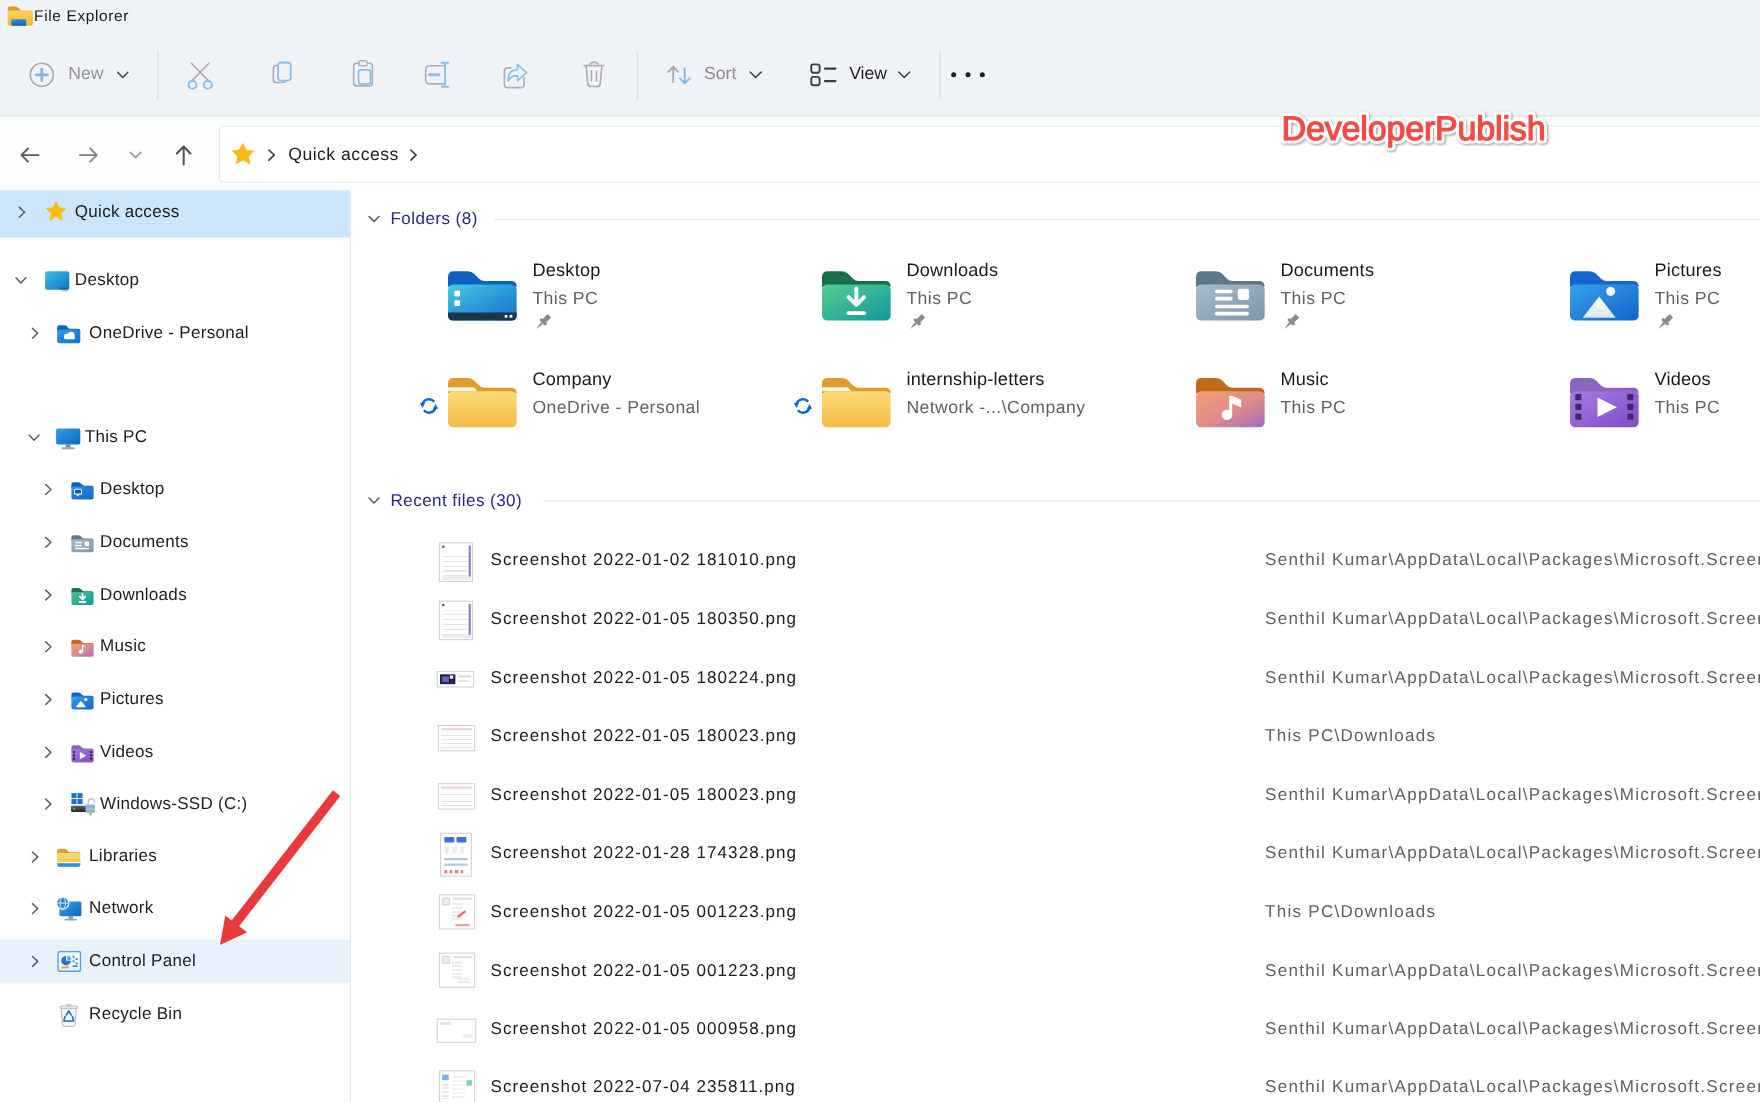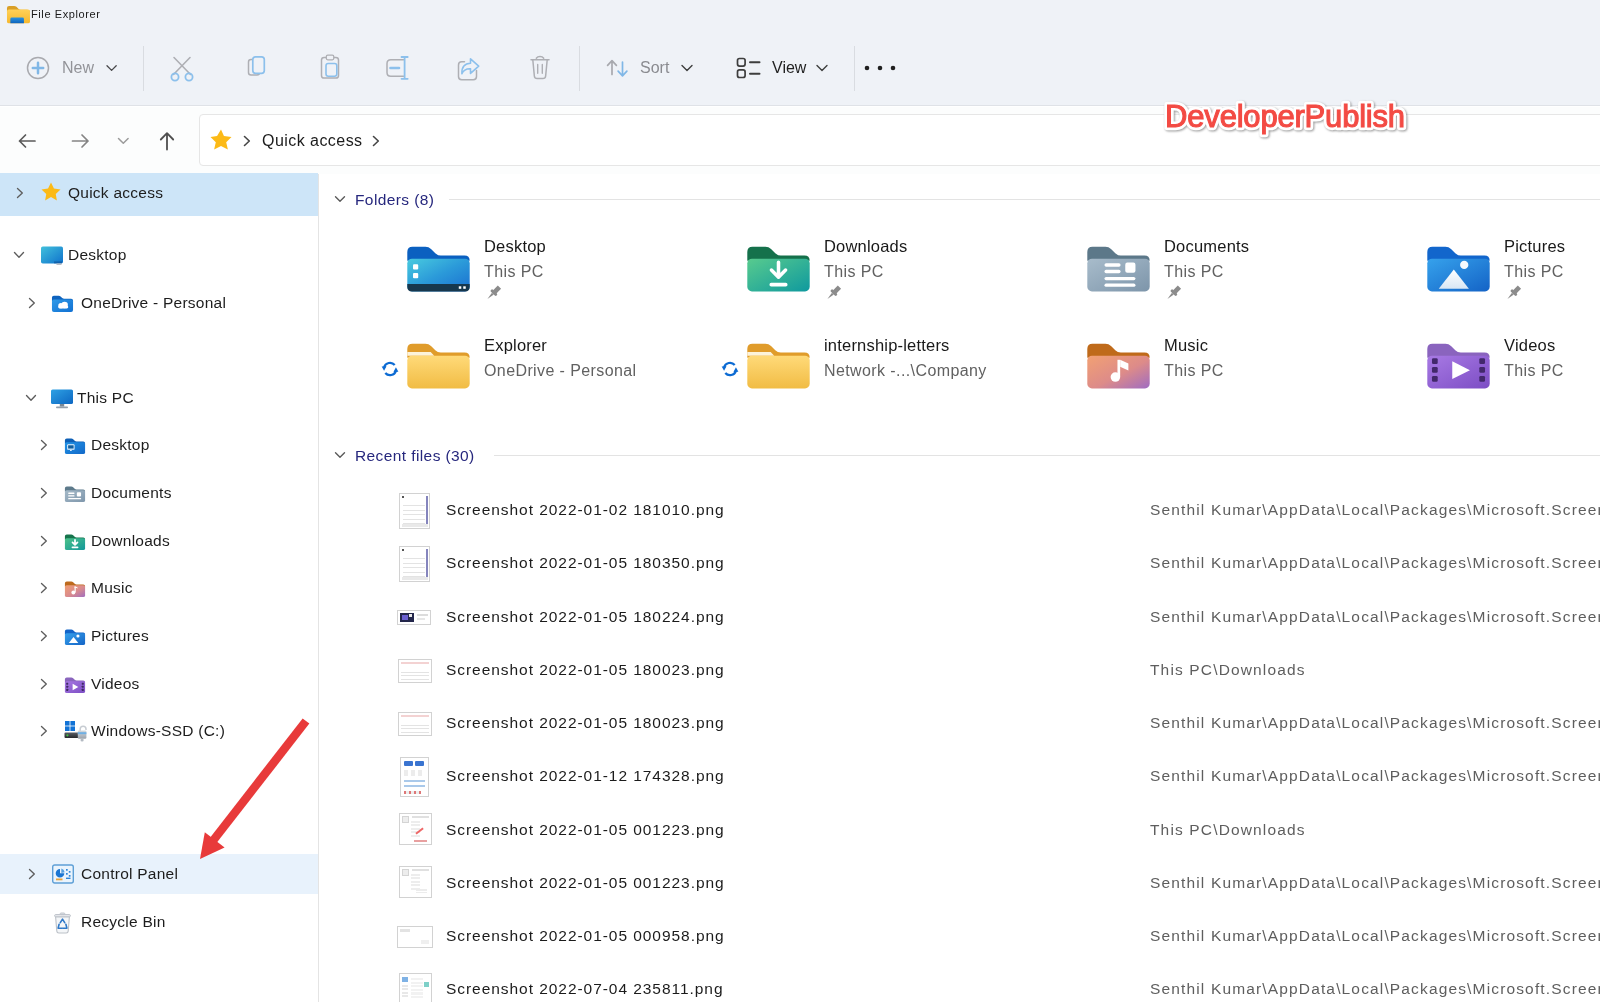--- a/index.html
+++ b/index.html
@@ -37,21 +37,21 @@
  <linearGradient id="tbf" x1="0" y1="0" x2="0" y2="1">
           <stop offset="0" stop-color="#ffd158"></stop>
           <stop offset="1" stop-color="#f6b82e"></stop>
         </linearGradient>
  <linearGradient id="tbb" x1="0" y1="0" x2="0" y2="1">
           <stop offset="0" stop-color="#2a93e0"></stop>
           <stop offset="1" stop-color="#0d62bb"></stop>
         </linearGradient>
  </defs>
 </svg>
-<span class="abs" style="left:31px;top:0;line-height:29px;font-size:11px;letter-spacing:.6px;color:#191919">File Explorer</span>
+<span class="abs" style="left:31px;top:0;line-height:29px;font-size:14px;letter-spacing:.6px;color:#191919">File Explorer</span>
 </div>
 <div class="toolbar">
 <svg class="abs" style="left:0;top:0" width="910" height="75" viewBox="0 0 910 75">
  <g fill="none" stroke-linecap="round" stroke-linejoin="round">
   <circle cx="38" cy="38" r="10.5" stroke="#a9aaaf" stroke-width="1.5"></circle>
   <path d="M32.8 38 h10.4 M38 32.8 v10.4" stroke="#80b7e6" stroke-width="2.5"></path>
   <path d="M107 35.8 l4.6 4.6 4.6-4.6" stroke="#48484a" stroke-width="1.3"></path>
   <path d="M174 27.5 L190.5 44.5 M190 27.5 L173.5 44.5" stroke="#aeafb4" stroke-width="1.6"></path>
   <circle cx="175" cy="47" r="3.6" stroke="#8cc0ec" stroke-width="1.8"></circle>
   <circle cx="189" cy="47" r="3.6" stroke="#8cc0ec" stroke-width="1.8"></circle>
@@ -322,20 +322,58 @@
         </g>
         <path d="M16.2 12.5 v-3.4 a2.9 2.9 0 0 1 5.8 0 v1" stroke="#c7ccd2" stroke-width="1.5" fill="none"></path>
         <rect x="0.5" y="12.5" width="15.5" height="5.6" rx="1" fill="url(#ssdg)"></rect>
         <circle cx="3.4" cy="15.3" r="1.1" fill="#43c043"></circle>
         <rect x="13.8" y="10.6" width="8.6" height="8.2" rx="1.2" fill="url(#ssdl)"></rect>
         <rect x="13.8" y="12.2" width="8.6" height="2" fill="#6fb0e4"></rect>
         <circle cx="18.1" cy="20" r="1.6" fill="#b3bac2"></circle>
       </svg>
  <span class="rtxt abs" style="left:91px;top:0;line-height:40px">Windows-SSD (C:)</span>
 </div>
+<div class="row" style="top:585px">
+ <svg class="abs" style="left:28px;top:14px" width="8" height="12">
+        <path d="M1.5 1.5 L6.3 6 L1.5 10.5" stroke="#5d5d5d" stroke-width="1.35" fill="none" stroke-linecap="round" stroke-linejoin="round"></path>
+      </svg>
+ <svg class="abs" style="left:51px;top:9px" width="23" height="21" viewBox="0 0 24 21">
+        <defs>
+          <linearGradient id="slib" x1="0" y1="0" x2="0" y2="1">
+            <stop offset="0" stop-color="#ffd977"></stop>
+            <stop offset="1" stop-color="#f2bd45"></stop>
+          </linearGradient>
+        </defs>
+        <path d="M1 9 V5.4 Q1 3.4 3 3.4 H8 Q9.2 3.4 10 4.2 L11.7 5.9 Q12.5 6.7 13.7 6.7 H21 Q23 6.7 23 8.7 V9 Z" fill="#e09d2a"></path>
+        <rect x="1" y="7.4" width="22" height="13" rx="2" fill="url(#slib)"></rect>
+        <rect x="1" y="15.9" width="22" height="1.2" fill="#fdf6e3"></rect>
+        <path d="M1 17.1 h22 v1.3 q0 2-2 2 H3 q-2 0-2-2 z" fill="#3090e8"></path>
+      </svg>
+ <span class="rtxt abs" style="left:81px;top:0;line-height:40px">Libraries</span>
+</div>
+<div class="row" style="top:632px">
+ <svg class="abs" style="left:28px;top:14px" width="8" height="12">
+        <path d="M1.5 1.5 L6.3 6 L1.5 10.5" stroke="#5d5d5d" stroke-width="1.35" fill="none" stroke-linecap="round" stroke-linejoin="round"></path>
+      </svg>
+ <svg class="abs" style="left:51px;top:8px" width="24" height="24" viewBox="0 0 24 24">
+        <defs>
+          <linearGradient id="snet" x1="0" y1="0" x2="1" y2="1">
+            <stop offset="0" stop-color="#34a9dd"></stop>
+            <stop offset="1" stop-color="#0d66be"></stop>
+          </linearGradient>
+        </defs>
+        <rect x="3" y="5.5" width="20" height="13.5" rx="1.6" fill="url(#snet)"></rect>
+        <rect x="11.4" y="19" width="4" height="2.2" fill="#7b8895"></rect>
+        <rect x="7.5" y="21.2" width="11.5" height="1.6" rx=".8" fill="#939fab"></rect>
+        <circle cx="6" cy="7" r="5.6" fill="#2e86d4" stroke="#fff" stroke-width="1"></circle>
+        <ellipse cx="6" cy="7" rx="2.5" ry="5.2" fill="none" stroke="#cfe6f8" stroke-width=".9"></ellipse>
+        <path d="M.8 7 h10.4" stroke="#cfe6f8" stroke-width=".9"></path>
+      </svg>
+ <span class="rtxt abs" style="left:81px;top:0;line-height:40px">Network</span>
+</div>
 <div class="row" style="top:728px">
  <svg class="abs" style="left:52px;top:9px" width="21" height="23" viewBox="0 0 21 23">
         <path d="M3.6 5.8 h13.8 l-1.2 14.3 q-.15 1.9-2 1.9 h-7.4 q-1.85 0-2-1.9 z" fill="#f4f6f8" stroke="#bcc1c8" stroke-width="1.1"></path>
         <rect x="2.6" y="3.6" width="15.8" height="2.2" rx="1.1" fill="#e8ebee" stroke="#bcc1c8" stroke-width="1"></rect>
         <rect x="8.2" y="2" width="4.6" height="1.6" rx=".8" fill="#dfe3e7" stroke="#bcc1c8" stroke-width=".9"></rect>
         <g stroke="#2e78c8" stroke-width="1.6" fill="none" stroke-linecap="round" stroke-linejoin="round">
           <path d="M8.3 11.7 l2.2-3.6 2.2 3.6"></path>
           <path d="M13.9 13.2 l1 3.9 -4 .1"></path>
           <path d="M7.1 13.3 l-1 3.8 4 .2"></path>
         </g>
@@ -493,21 +531,21 @@
       <defs>
         <linearGradient id="lyf" x1="0" y1="0" x2="0" y2="1">
           <stop offset="0" stop-color="#ffda79"></stop>
           <stop offset="1" stop-color="#f1bc44"></stop>
         </linearGradient>
       </defs>
       <path d="M2 18 V9.5 Q2 4.5 7 4.5 H19.5 Q22.6 4.5 24.8 6.7 L28.9 10.8 Q31.1 13 34.2 13 H57 Q62 13 62 18 Z" fill="#e09c2b"></path>
       <path d="M2 16 V12.6 H24.5 L27.9 16 Z" fill="#fcf3da"></path>
       <rect x="2" y="16" width="60" height="31.5" rx="4.5" fill="url(#lyf)"></rect>
     </svg>
-<span class="tname abs" style="left:165px;top:162px">Explorer</span>
+<span class="tname abs" style="left:165px;top:162px">Company</span>
 <span class="tsub abs" style="left:165px;top:188px">OneDrive - Personal</span>
 
 <svg class="abs" style="left:402px;top:186px" width="18" height="17" viewBox="0 0 17 16">
       <g fill="none" stroke="#0c6bd3" stroke-width="2.1">
         <path d="M12.94 4.77 A5.8 5.8 0 0 0 2.90 7.0"></path>
         <path d="M4.06 12.23 A5.8 5.8 0 0 0 14.1 10.0"></path>
       </g>
       <polygon points="0.6,6.0 5.2,5.8 2.9,10.2" fill="#0c6bd3"></polygon>
       <polygon points="16.4,11.0 11.8,11.2 14.1,6.8" fill="#0c6bd3"></polygon>
     </svg>
@@ -603,21 +641,21 @@
 <span class="fpath abs" style="left:831px;top:540px">Senthil Kumar\AppData\Local\Packages\Microsoft.Screen</span>
 
 <div class="thumb" style="left:81px;top:583px;width:29px;height:40px">
       <i style="position:absolute;left:2.5px;top:2.5px;width:9px;height:5.5px;background:#3a74d0;border-radius:1px"></i>
       <i style="position:absolute;left:13.5px;top:2.5px;width:9px;height:5.5px;background:#3a74d0;border-radius:1px"></i>
       <i style="position:absolute;left:3px;top:12px;width:20px;height:6px;background:repeating-linear-gradient(90deg,#ececec 0 4px,#fff 4px 7px)"></i>
       <i style="position:absolute;left:3px;top:22px;width:21px;height:2px;background:#aac9ea"></i>
       <i style="position:absolute;left:3px;top:27px;width:21px;height:2px;background:#aac9ea"></i>
       <i style="position:absolute;left:2.5px;bottom:2px;width:17px;height:3px;background:repeating-linear-gradient(90deg,#de7878 0 2px,#ededed 2px 5px)"></i>
     </div>
-<span class="fname abs" style="left:127px;top:593px">Screenshot 2022-01-12 174328.png</span>
+<span class="fname abs" style="left:127px;top:593px">Screenshot 2022-01-28 174328.png</span>
 <span class="fpath abs" style="left:831px;top:593px">Senthil Kumar\AppData\Local\Packages\Microsoft.Screen</span>
 
 <div class="thumb" style="left:80px;top:639px;width:33px;height:32px">
       <i style="position:absolute;left:2px;top:2px;width:7px;height:7px;background:#ededed;border:1px solid #d4d4d4"></i>
       <i style="position:absolute;left:12px;top:2px;width:17px;height:2px;background:#e0e0e0"></i>
       <i style="position:absolute;left:11px;top:7px;width:9px;height:17px;background:repeating-linear-gradient(180deg,#ededed 0 2px,#fff 2px 3.4px)"></i>
       <i style="position:absolute;left:15px;top:16px;width:9px;height:6px;background:#e66;transform:rotate(-38deg);height:1.8px"></i>
       <i style="position:absolute;left:14px;bottom:2px;width:13px;height:2px;background:#e8a0a0"></i>
     </div>
 <span class="fname abs" style="left:127px;top:647px">Screenshot 2022-01-05 001223.png</span>

